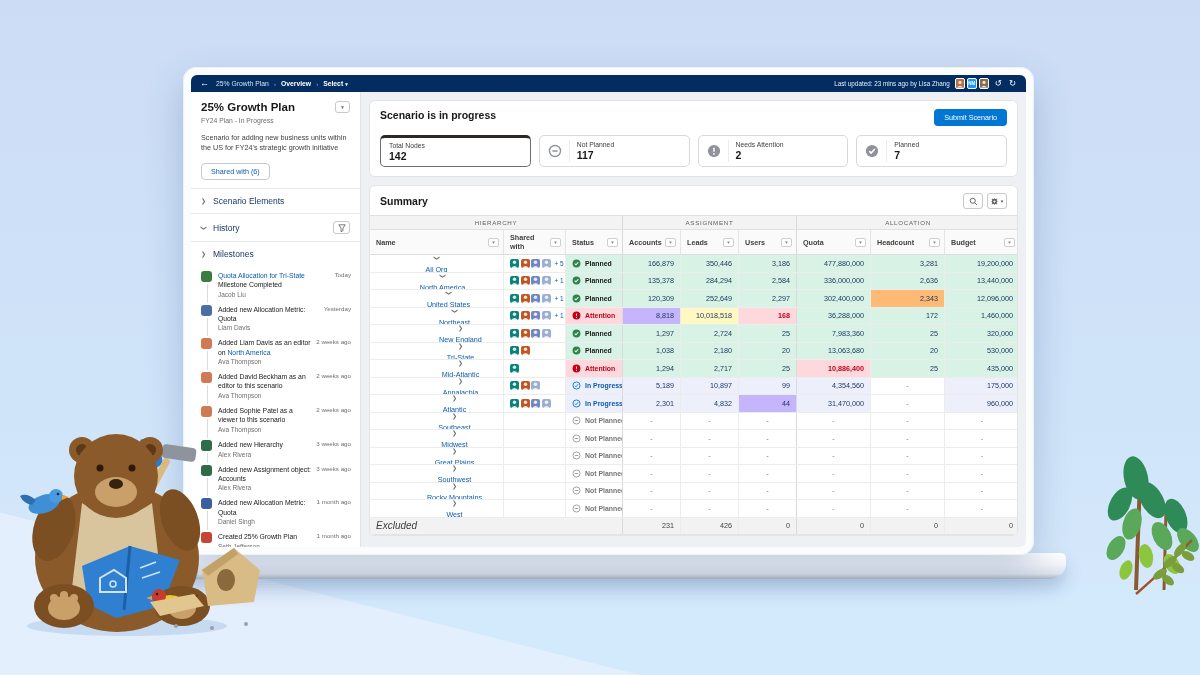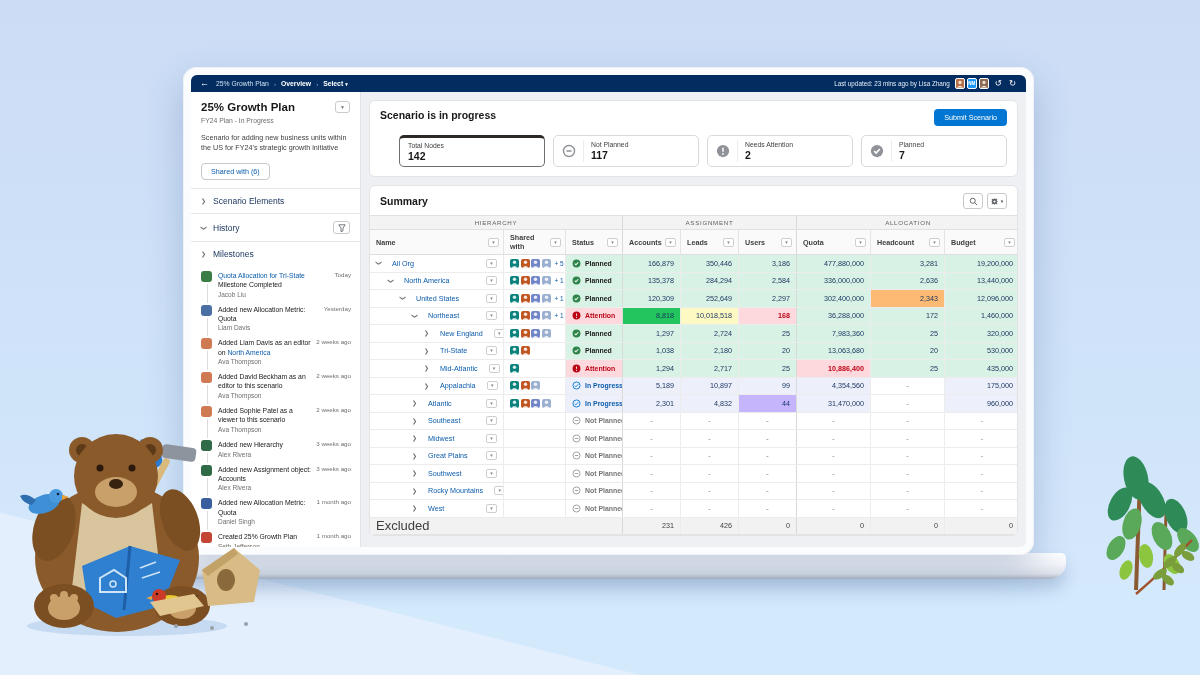--- a/index.html
+++ b/index.html
@@ -75,21 +75,21 @@
   
   .card { background:#fff; border:1px solid #e2e3e5; border-radius:6px; }
   .banner { padding:8px 10px 9px; }
   .banner-head { display:flex; align-items:flex-start; }
   .banner-title { font-size:10.5px; font-weight:bold; color:#181818; }
   .submit-btn { margin-left:auto; background:#0176d3; border:none; color:#fff; font-size:7.2px;
     padding:4px 10px; border-radius:4px; cursor:pointer; font-family:inherit; }
   .stats { display:flex; gap:8px; margin-top:9px; }
   .stat { flex:1; border:1px solid #d8d9db; border-radius:5px; background:#fff; display:flex;
     align-items:center; height:32px; padding:0 8px; gap:7px; cursor:pointer; }
-  .stat.selected { border:1px solid #6b6d70; border-top:3px solid #2b2826;margin-left:19px; }
+  .stat.selected { border:1px solid #6b6d70; border-top:3px solid #2b2826; }
   .stat-sep { width:1px; align-self:stretch; margin:4px 0; background:#ececec; flex:none; }
   .stat-text {}
   .stat-label { font-size:6.8px; color:#3e3e3c; }
   .stat-value { font-size:10.5px; font-weight:bold; color:#181818; margin-top:1px; }
 
   .summary { margin-top:8px; overflow:hidden; }
   .sum-head { display:flex; align-items:center; padding:7px 10px 6px; }
   .sum-title { font-size:10.5px; font-weight:bold; color:#181818; }
   .sum-actions { margin-left:auto; display:flex; gap:4px; }
   .icon-btn { width:20px; height:16px; border:1px solid #c9c9c9; border-radius:3px; background:#fff;
@@ -106,31 +106,31 @@
   .th { display:flex; align-items:center; font-size:7.2px; font-weight:bold; color:#3e3e3c;
     padding:3px 4px 3px 6px; border-right:1px solid #e4e4e4; min-height:14px; }
   .mini-dd { margin-left:auto; width:11px; height:9px; border:1px solid #cfcfcf; border-radius:2px;
     background:#fff; color:#8a8a8a; font-size:4.5px; line-height:8px; text-align:center; flex:none; cursor:pointer; }
   .trow { display:grid; grid-template-columns:var(--tcols); border-bottom:1px solid #ececec; height:17.5px; }
   .td { display:flex; align-items:center; border-right:1px solid #ececec; padding:0 6px;
     font-size:7.2px; color:#16325c; overflow:hidden; white-space:nowrap; }
   .td.gb, .th.gb { border-right:1px solid #d9d9d9; }
   .td.num { justify-content:flex-end; }
   .td.dash { justify-content:center; color:#747474; }
-  .name-cell { gap:11px; }
+  .name-cell { gap:4px;flex-direction:column; }
   .row-name { color:#0b5cab; cursor:pointer; }
   .chips { display:flex; align-items:center; gap:1.5px; }
   .chip { width:9px; height:9px; border-radius:2px; flex:none; display:flex; align-items:flex-end;
     justify-content:center; overflow:hidden; cursor:pointer; }
   .plus { color:#0b5cab; font-size:6.5px; margin-left:4px; }
   .status-cell { gap:4px; font-weight:bold; font-size:6.9px; }
   .ex-row { display:grid; grid-template-columns:253px 58px 58px 58px 74px 74px 74px;
     background:#f2f2f2; height:17.5px; border-bottom:1px solid #e4e4e4; }
   .ex-row .td { background:#f2f2f2; color:#3e3e3c; }
-  .ex-label { font-size:13px; }
+  .ex-label { font-size:10px;font-style:italic; }
 
   
   .year-label { position:absolute; left:95px; top:430px; z-index:3; color:#2b7bd3;
     font-size:40px; font-weight:bold; font-family:"DejaVu Serif", serif; letter-spacing:1px; }
   .decor { position:absolute; z-index:3; }
 </style>
 </head>
 <body>
 
 <div class="bg-strip"></div>
@@ -591,21 +591,21 @@
                   <span class="plus">+ 1</span>
                 </div>
                 <div class="td status-cell gb" style="background: rgb(253, 217, 222); color: rgb(186, 5, 23);">
                   <svg width="9" height="9" viewBox="0 0 16 16" style="flex: 0 0 auto;">
                     <circle cx="8" cy="8" r="7" fill="#ba0517"></circle>
                     <rect x="7.2" y="4" width="1.6" height="5" rx="0.8" fill="#fff"></rect>
                     <circle cx="8" cy="11.3" r="1" fill="#fff"></circle>
                   </svg>
                   <span>Attention</span>
                 </div>
-                <div class="td num" style="background: #22c55e;">8,818</div>
+                <div class="td num" style="background: #c4b5fd;">8,818</div>
                 <div class="td num" style="background: #fef9c3;">10,018,518</div>
                 <div class="td num gb" style="background: rgb(253, 217, 222); color: rgb(186, 5, 23); font-weight: bold;">168</div>
                 <div class="td num" style="background: rgb(217, 242, 230);">36,288,000</div>
                 <div class="td num" style="background: rgb(217, 242, 230);">172</div>
                 <div class="td num" style="background: rgb(217, 242, 230); border-right: none;">1,460,000</div>
               </div>
               <div class="trow">
                 <div class="td name-cell" style="padding-left: 54px;">
                   <span class="tree-chev">❯</span>
                   <span class="row-name">New England</span>

